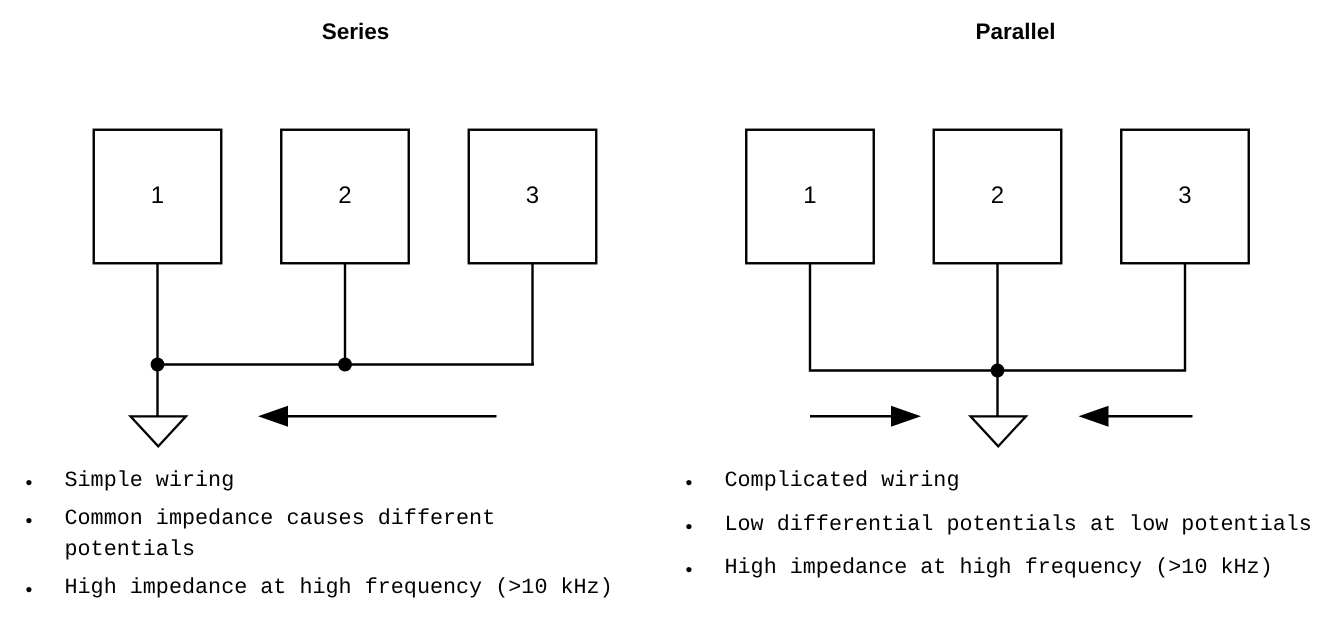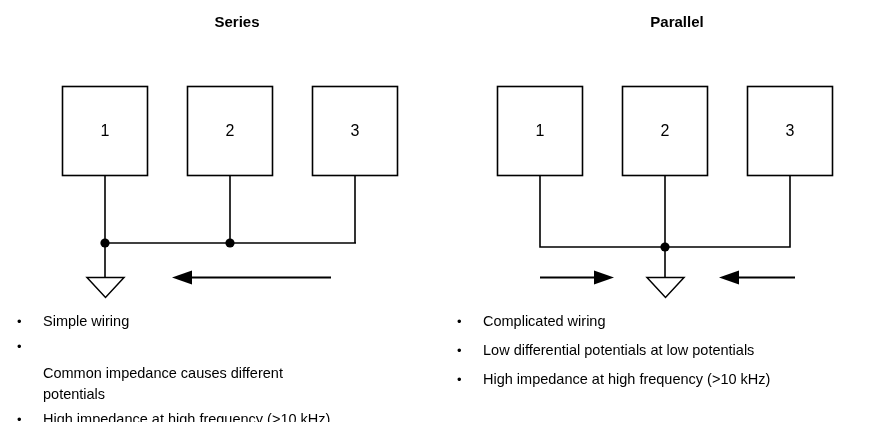--- a/index.html
+++ b/index.html
@@ -20,21 +20,21 @@
 
   .bullet-list{position:absolute;}
   .bullet-row{
     position:relative;display:flex;align-items:flex-start;
     font-size:14.5px;line-height:21px;
   }
   .bullet-dot{
     width:26px;flex:0 0 26px;text-align:left;
     font-size:13px;line-height:21px;
   }
-  .bullet-text{flex:1 1 auto;}
+  .bullet-text{flex:1 1 auto;font-family:Liberation Mono, monospace;}
   #bullets-series{left:17px;top:311px;width:420px;}
   #bullets-parallel{left:457px;top:311px;width:425px;}
   #bullets-series .bullet-row{margin-bottom:4px;}
   #bullets-parallel .bullet-row{margin-bottom:8px;}
   .box-label{
     position:absolute;font-size:16px;
     display:flex;align-items:center;justify-content:center;
   }
 </style>
 </head>
@@ -99,21 +99,21 @@
   <div class="box-label" style="left:622px;top:86px;width:86px;height:90px;">2</div>
   <div class="box-label" style="left:747px;top:86px;width:86px;height:90px;">3</div>
 
   <div class="bullet-list" id="bullets-series">
     <div class="bullet-row">
       <span class="bullet-dot">•</span>
       <span class="bullet-text">Simple wiring</span>
     </div>
     <div class="bullet-row">
       <span class="bullet-dot">•</span>
-      <span class="bullet-text" style="max-width:300px;margin-top:27px;">Common impedance causes different potentials</span>
+      <span class="bullet-text" style="max-width:300px;">Common impedance causes different potentials</span>
     </div>
     <div class="bullet-row">
       <span class="bullet-dot">•</span>
       <span class="bullet-text">High impedance at high frequency (&gt;10 kHz)</span>
     </div>
   </div>
 
   <div class="bullet-list" id="bullets-parallel">
     <div class="bullet-row">
       <span class="bullet-dot">•</span>

